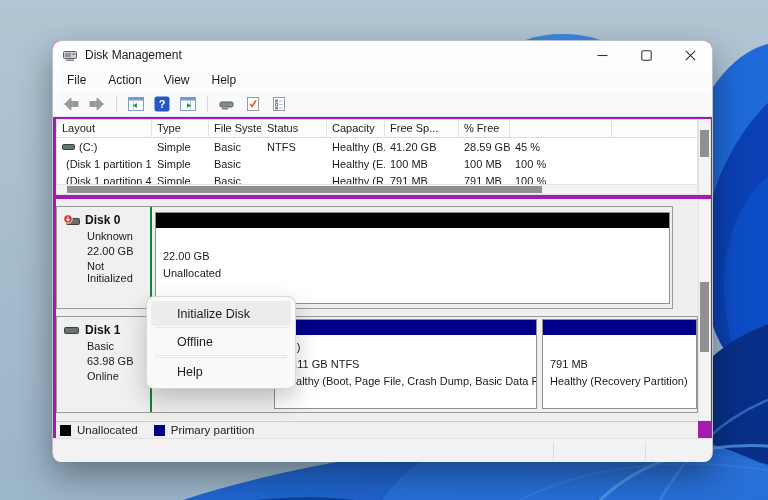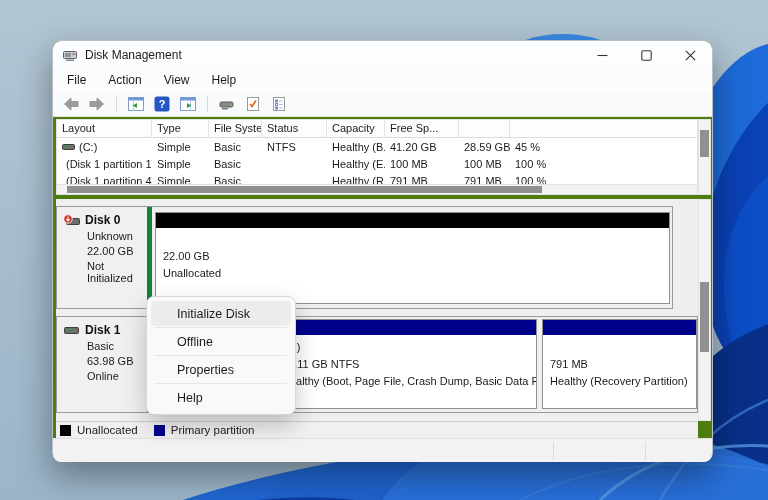--- a/index.html
+++ b/index.html
@@ -7,21 +7,21 @@
   .desktop{
     position:relative;width:768px;height:500px;overflow:hidden;
     font-family:"Liberation Sans","DejaVu Sans",sans-serif;
     background:#aec2d1;
   }
   .wallpaper{position:absolute;inset:0;}
 
   
   .window{
     position:absolute;left:52px;top:40px;width:661px;height:421px;
-    background:#4d7c0f;border:1px solid #b9c0c7;border-radius:8px;
+    background:#a21caf;border:1px solid #b9c0c7;border-radius:8px;
     box-shadow:0 14px 34px rgba(0,0,0,.38);
   }
   .titlebar{
     position:absolute;left:0;top:0;width:100%;height:28px;
     background:#fbfdfe;border-radius:8px 8px 0 0;
     display:flex;align-items:center;padding-left:10px;
   }
   .titlebar .title{font-size:12px;color:#1b1b1b;margin-left:8px;}
   .win-btns{position:absolute;right:0;top:0;height:28px;display:flex;}
   .wbtn{width:44px;height:28px;display:flex;align-items:center;justify-content:center;}
@@ -71,21 +71,21 @@
   .vs-top .vthumb{top:10px;height:27px;}
   .vs-bottom .vthumb{top:82px;height:70px;}
 
   
   .graph-panel{position:absolute;left:3px;top:158px;width:642px;height:222px;background:#efefef;}
   .disk-row{position:absolute;border:1px solid #9a9a9a;background:#efefef;}
   .disk0-row{left:0;top:7px;width:617px;height:103px;}
   .disk1-row{left:0;top:117px;width:642px;height:97px;text-decoration:underline;}
   .disk-head{
     position:absolute;left:0;top:0;width:95px;height:100%;
-    background:#f0f0f0;border-right:5px solid #15803d;padding:6px 4px 0 6px;
+    background:#f0f0f0;border-right:2px solid #15803d;padding:6px 4px 0 6px;
   }
   .disk-head .dname{display:flex;align-items:center;gap:5px;font-size:12px;font-weight:bold;color:#111;}
   .disk-head .dline{font-size:11px;color:#1b1b1b;margin-top:3px;padding-left:24px;}
   .region{
     position:absolute;background:#fff;border:1px solid #8f8f8f;
     display:flex;flex-direction:column;overflow:hidden;
   }
   .region .band{height:15px;width:100%;flex:none;}
   .region .rbody{padding:4px 0 0 7px;overflow:hidden;}
   .region .rline{font-size:11px;color:#1b1b1b;line-height:17px;white-space:nowrap;}
@@ -253,20 +253,21 @@
     </div>
 
     <div class="volume-panel">
       <div class="vt-grid vt-header">
         <div class="hc">Layout</div>
         <div class="hc">Type</div>
         <div class="hc">File System</div>
         <div class="hc">Status</div>
         <div class="hc">Capacity</div>
         <div class="hc">Free Sp...</div>
+        <div class="hc">% Free</div>
         <div class="hc"></div>
       </div>
       <div class="vt-rows">
         <div class="vt-grid vt-row">
           <div class="c vol">
             <svg width="13" height="10" viewBox="0 0 13 10">
                 <rect x="0.5" y="2.5" width="12" height="5" rx="1" fill="#6e6e6e" stroke="#3f3f3f"></rect>
                 <rect x="2" y="3.8" width="4" height="1.4" fill="#2f9e44"></rect>
               </svg>
             <span>(C:)</span>
@@ -393,18 +394,17 @@
       <div class="sb-sep" style="left:500px;"></div>
       <div class="sb-sep" style="left:592px;"></div>
     </div>
   </div>
 
   <div class="context-menu">
     <div class="cm-item hl">Initialize Disk</div>
     <div class="cm-sep"></div>
     <div class="cm-item">Offline</div>
     <div class="cm-sep"></div>
-    <div class="cm-item">Properties</div>
     <div class="cm-sep"></div>
     <div class="cm-item">Help</div>
   </div>
 
 </div>
 
 </body></html>

